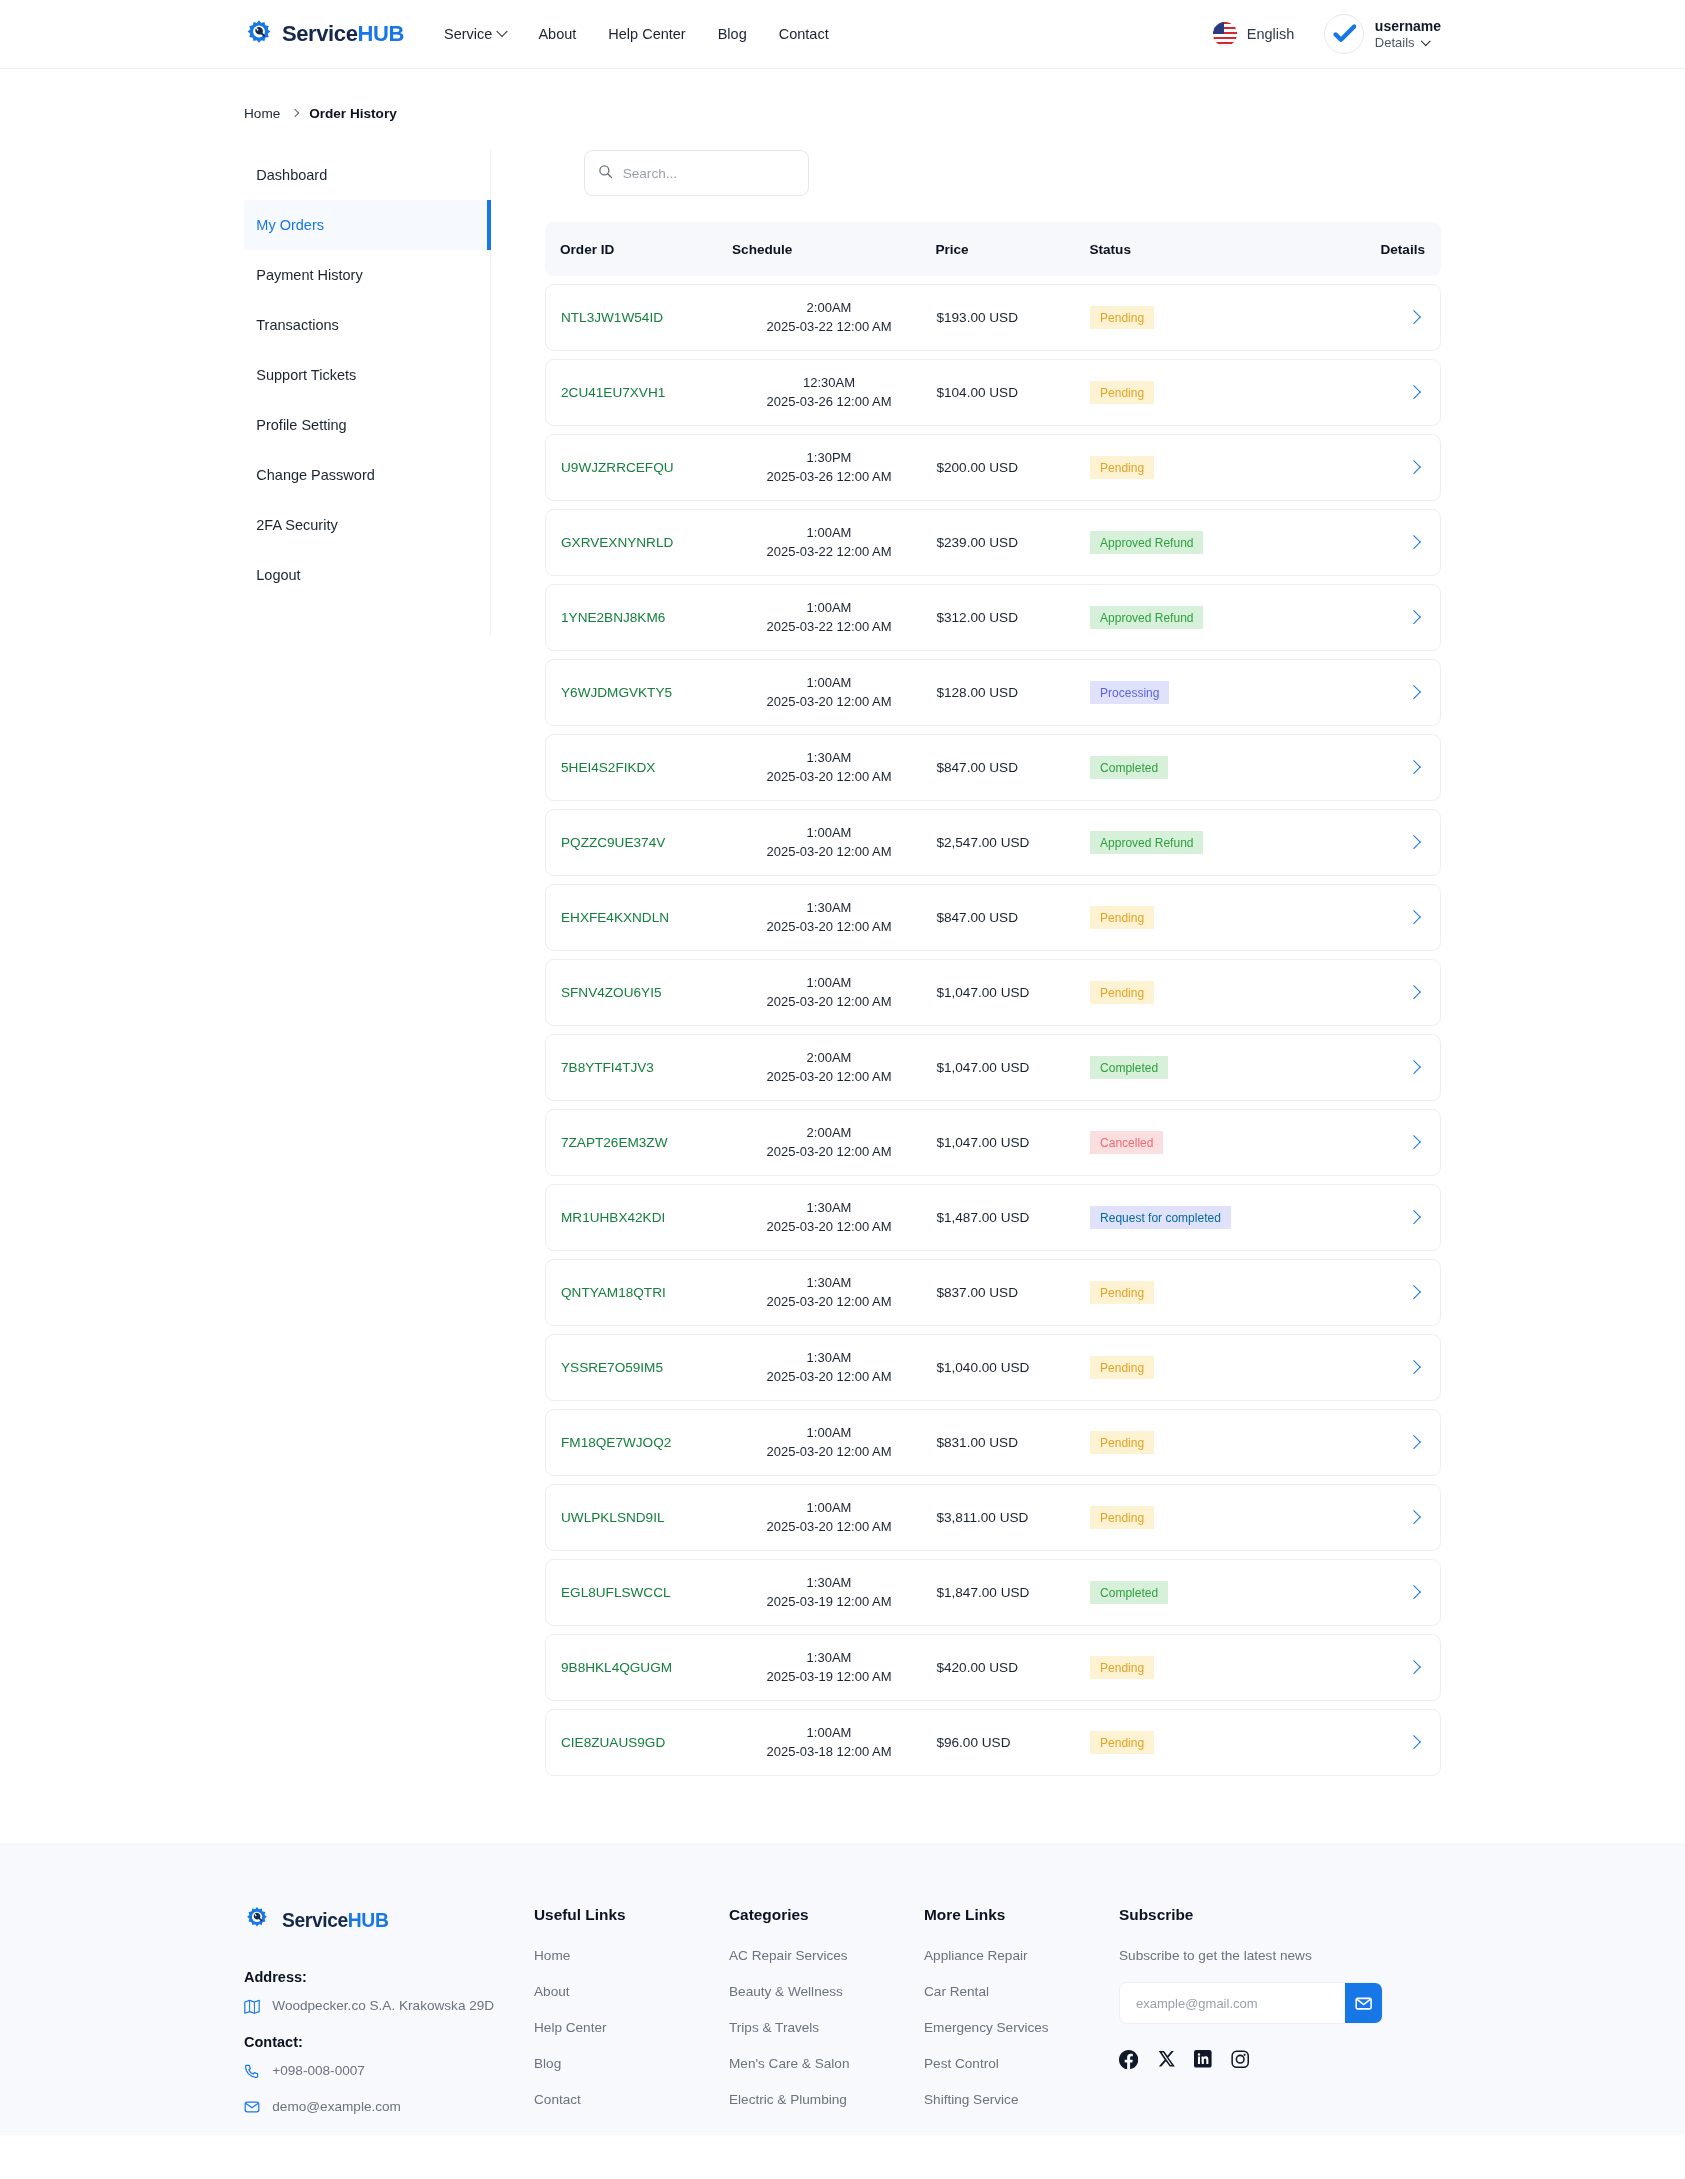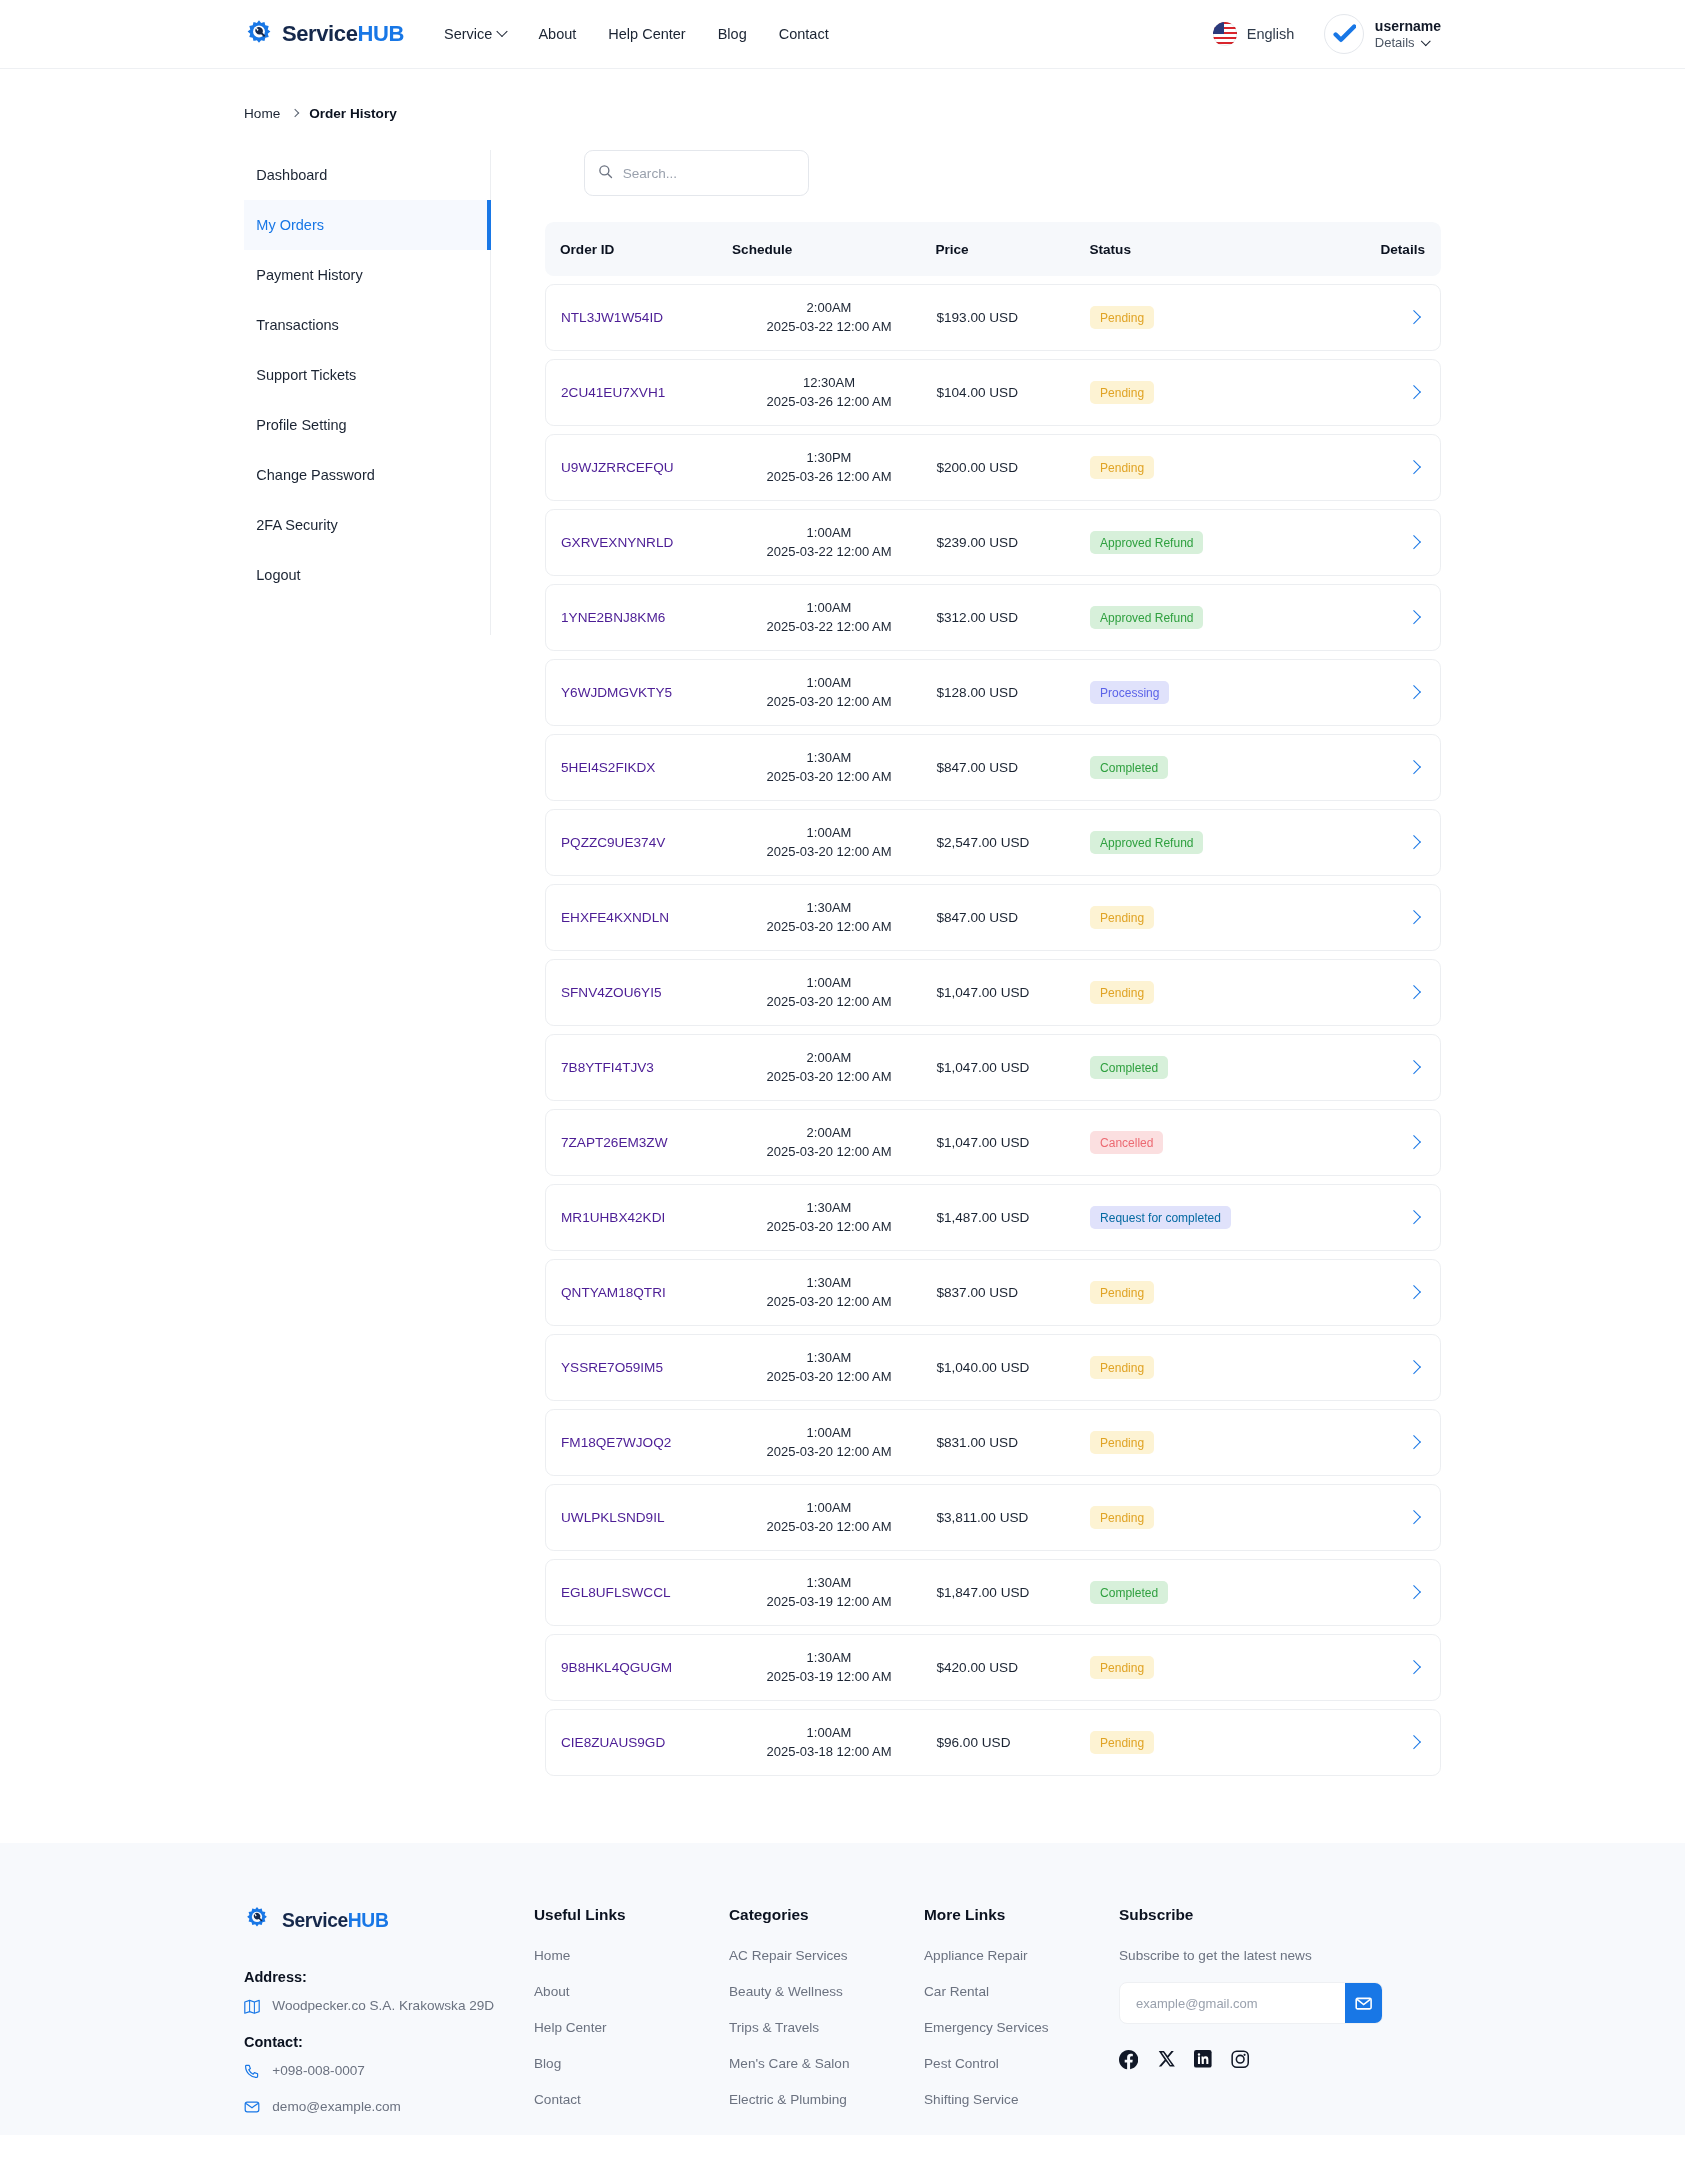--- a/index.html
+++ b/index.html
@@ -120,26 +120,26 @@
   .c-det   { flex: 1; text-align: right; padding-right: 16px; }
   .thead .c-id, .thead .c-sch, .thead .c-price, .thead .c-stat, .thead .c-det {
     font-weight: 700; color: #0b1220;
   }
   .thead .c-sch { text-align: left; padding-left: 7px; }
 
   .trow {
     height: 67px; display: flex; align-items: center;
     border: 0.9px solid #eceef1; border-radius: 8.8px; margin-top: 8px; background: #fff;
   }
-  .trow .c-id { color: #4c1d95; }
+  .trow .c-id { color: #15803d; }
   .trow .c-price { color: #1b2433; }
   .sched { text-align: center; line-height: 1.45; color: #1b2433; font-size: 13px; }
 
   .badge {
-    display: inline-block; border-radius: 5px; padding: 5.3px 9.7px;
+    display: inline-block; border-radius: 0; padding: 5.3px 9.7px;
     font-size: 12px; font-weight: 400; line-height: 1;
   }
   .b-pending  { background: #fdf3d3; color: #e0a325; }
   .b-approved { background: #d7f0da; color: #2fa03f; }
   .b-process  { background: #e0e2fb; color: #5b63e8; }
   .b-complete { background: #d7f0da; color: #2fa03f; }
   .b-cancel   { background: #fbdfe0; color: #ec6a72; }
   .b-request  { background: #e0e2fb; color: #0369a1; }
 
   .chev {

